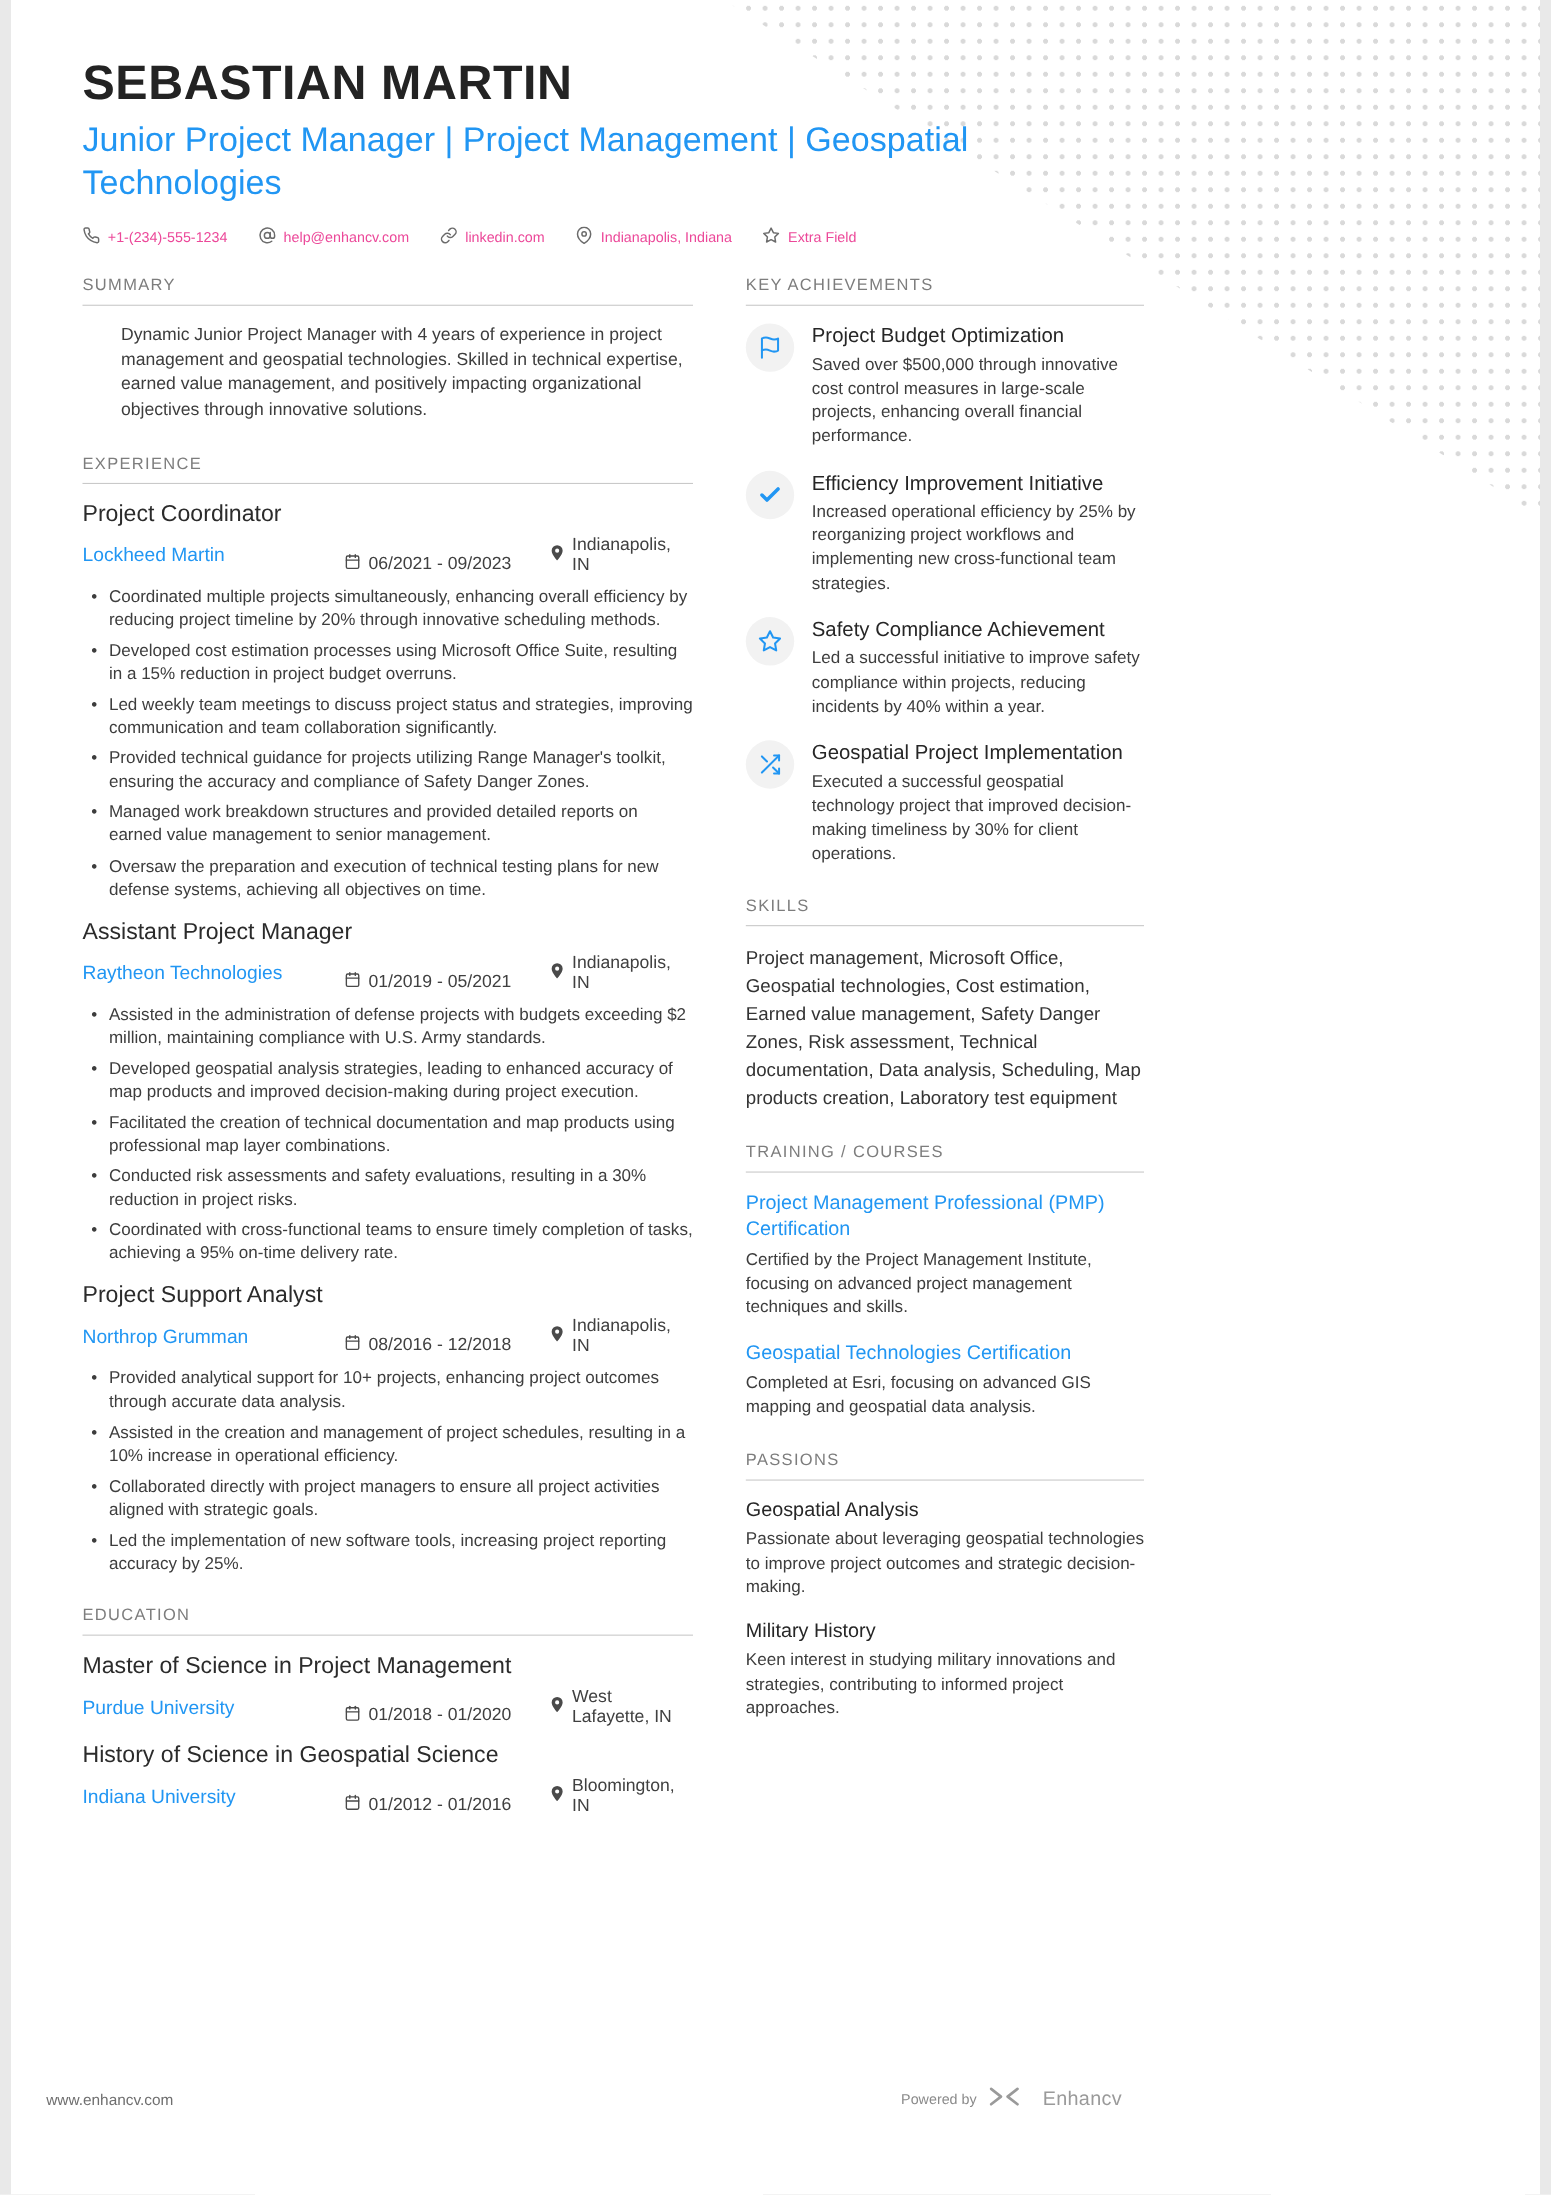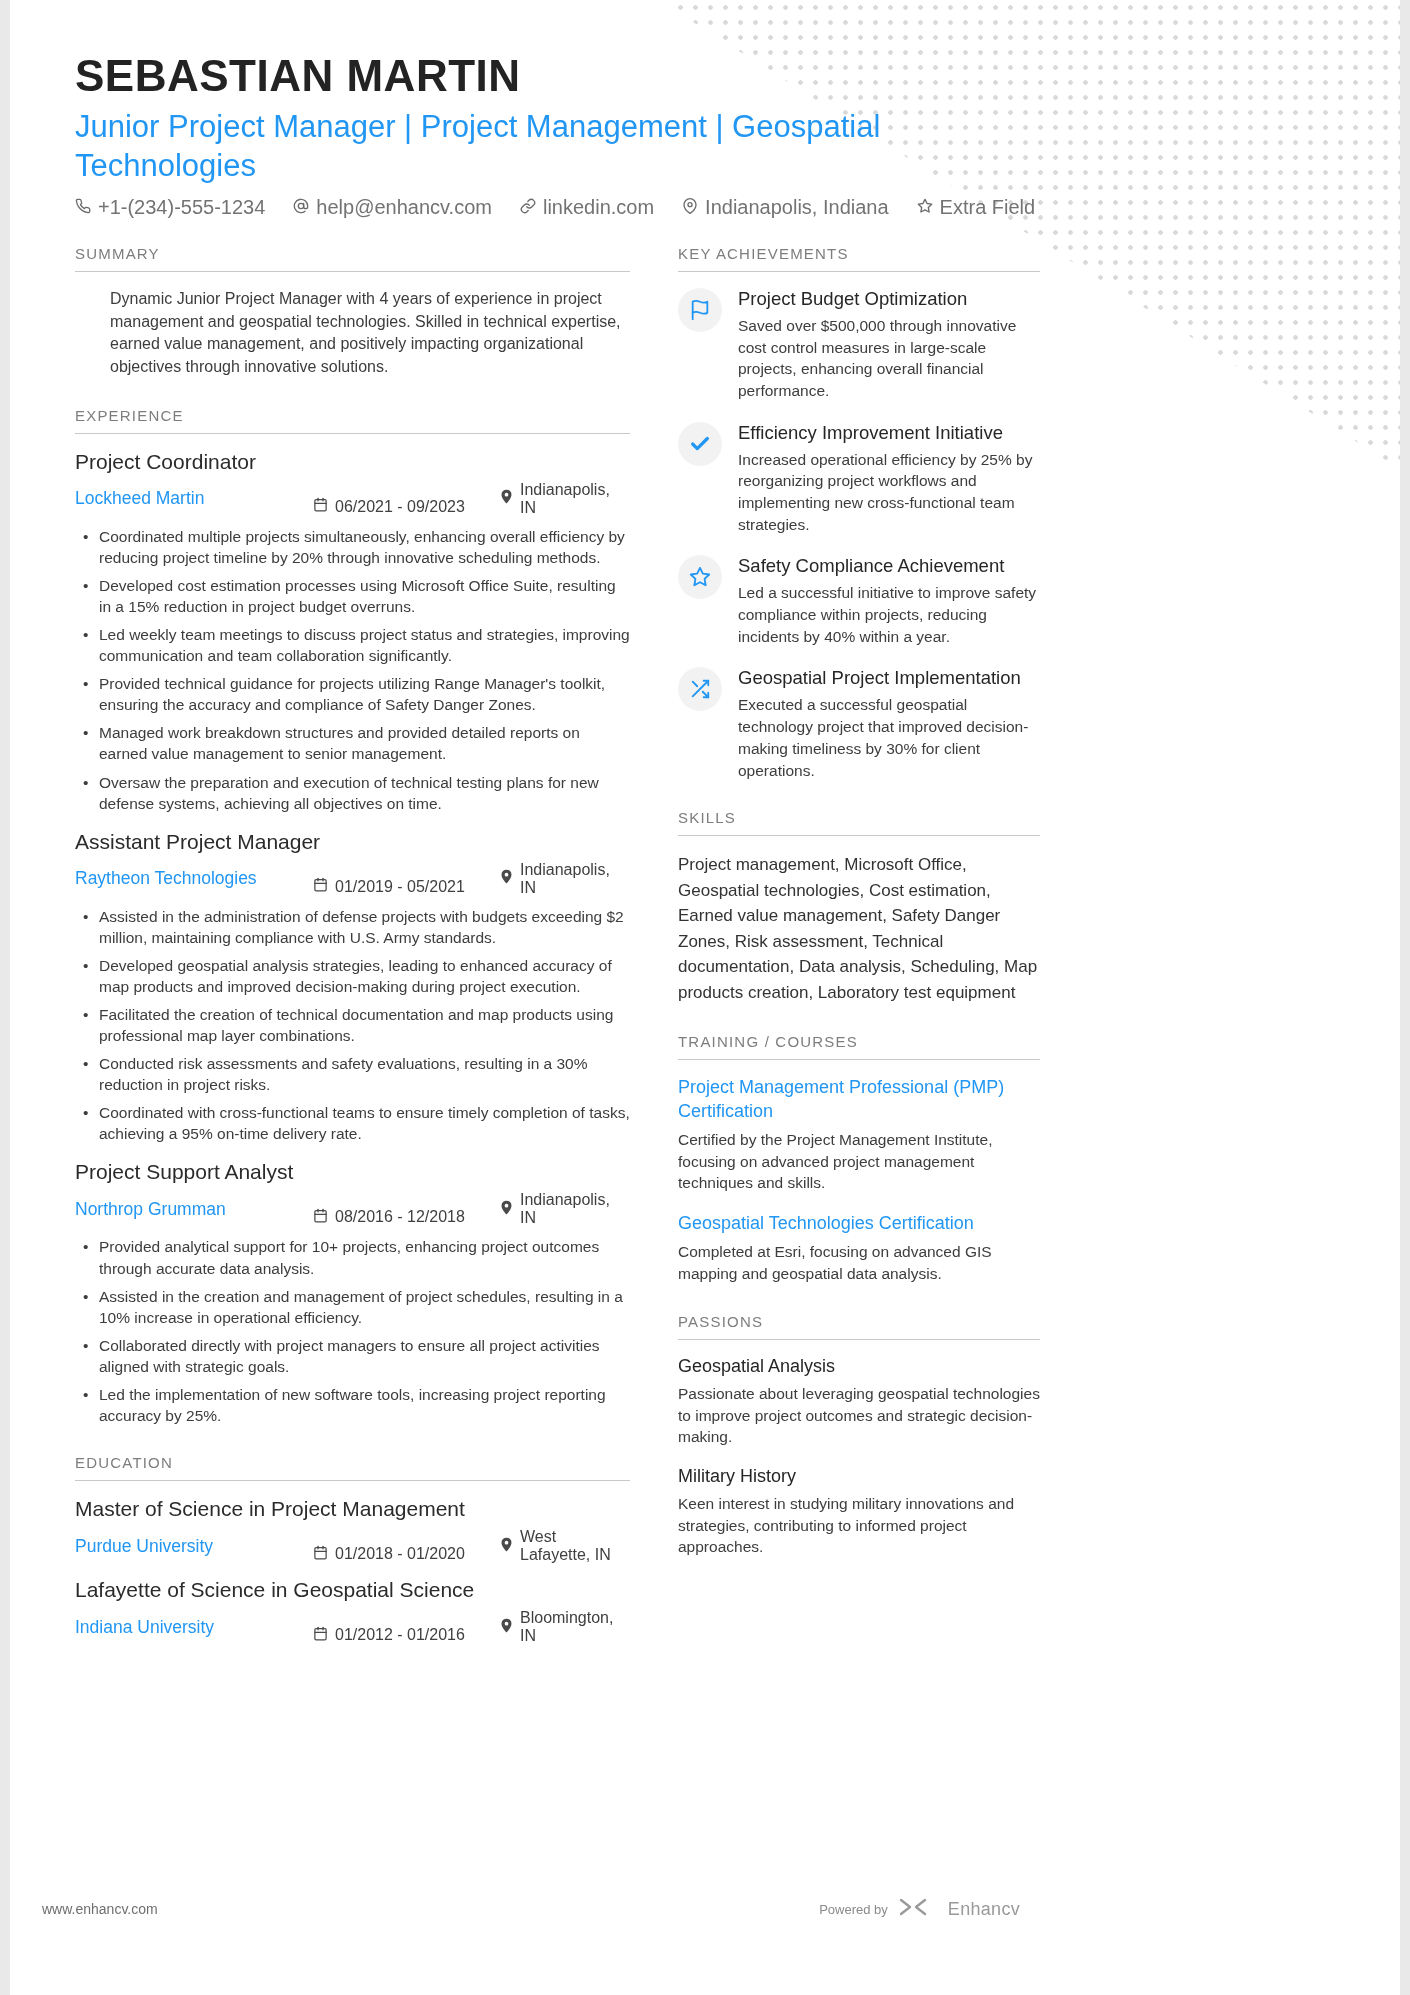--- a/index.html
+++ b/index.html
@@ -16,21 +16,21 @@
     background-image: radial-gradient(circle, #d9d9d9 2.1px, transparent 2.4px);
     background-size: 15px 15px;
     clip-path: polygon(0 0, 100% 0, 100% 100%);
     z-index: 0;
   }
   .content { position: relative; z-index: 1; padding: 52px 0 0 65px; width: 1030px; }
 
   
   .name { font-size: 44px; font-weight: 600; color: #232323; letter-spacing: 0.5px; line-height: 1.1; }
   .role { font-size: 31px; color: var(--accent); margin-top: 8px; line-height: 1.25; }
-  .contact-row { display: flex; align-items: center; gap: 28px; margin-top: 10px; font-size: 20px; color: #737373; }
+  .contact-row { display: flex; align-items: center; gap: 28px; margin-top: 20px; font-size: 13px; color: #ec4899; }
   .contact-item { display: flex; align-items: center; gap: 7px; }
   .contact-item svg { color: #6b6b6b; }
 
   
   .columns { display: grid; grid-template-columns: 555px 362px; column-gap: 48px; margin-top: 26px; }
 
   .section { margin-bottom: 28px; }
   .section-heading {
     font-size: 15px; color: var(--muted); letter-spacing: 1.2px;
     padding-bottom: 9px; border-bottom: 1px solid var(--line); margin-bottom: 16px;
@@ -250,21 +250,21 @@
               <span class="meta-place">
                 <span><svg width="15" height="15" viewBox="0 0 24 24" fill="currentColor" stroke="none">
                       <path d="M12 1a8 8 0 0 0-8 8c0 6 8 14 8 14s8-8 8-14a8 8 0 0 0-8-8zm0 11a3 3 0 1 1 0-6 3 3 0 0 1 0 6z"></path>
                     </svg></span>
                 <span>West Lafayette, IN</span>
               </span>
             </div>
           </div>
 
           <div class="degree">
-            <div class="degree-title">Lafayette of Science in Geospatial Science</div>
+            <div class="degree-title">History of Science in Geospatial Science</div>
             <div class="meta-row">
               <span class="company">Indiana University</span>
               <span class="meta-dates">
                 <span><svg width="15" height="15" viewBox="0 0 24 24" fill="none" stroke="currentColor" stroke-width="2" stroke-linecap="round" stroke-linejoin="round">
                       <rect x="3" y="4" width="18" height="18" rx="2"></rect>
                       <line x1="16" y1="2" x2="16" y2="6"></line>
                       <line x1="8" y1="2" x2="8" y2="6"></line>
                       <line x1="3" y1="10" x2="21" y2="10"></line>
                     </svg></span>
                 <span>01/2012 - 01/2016</span>

